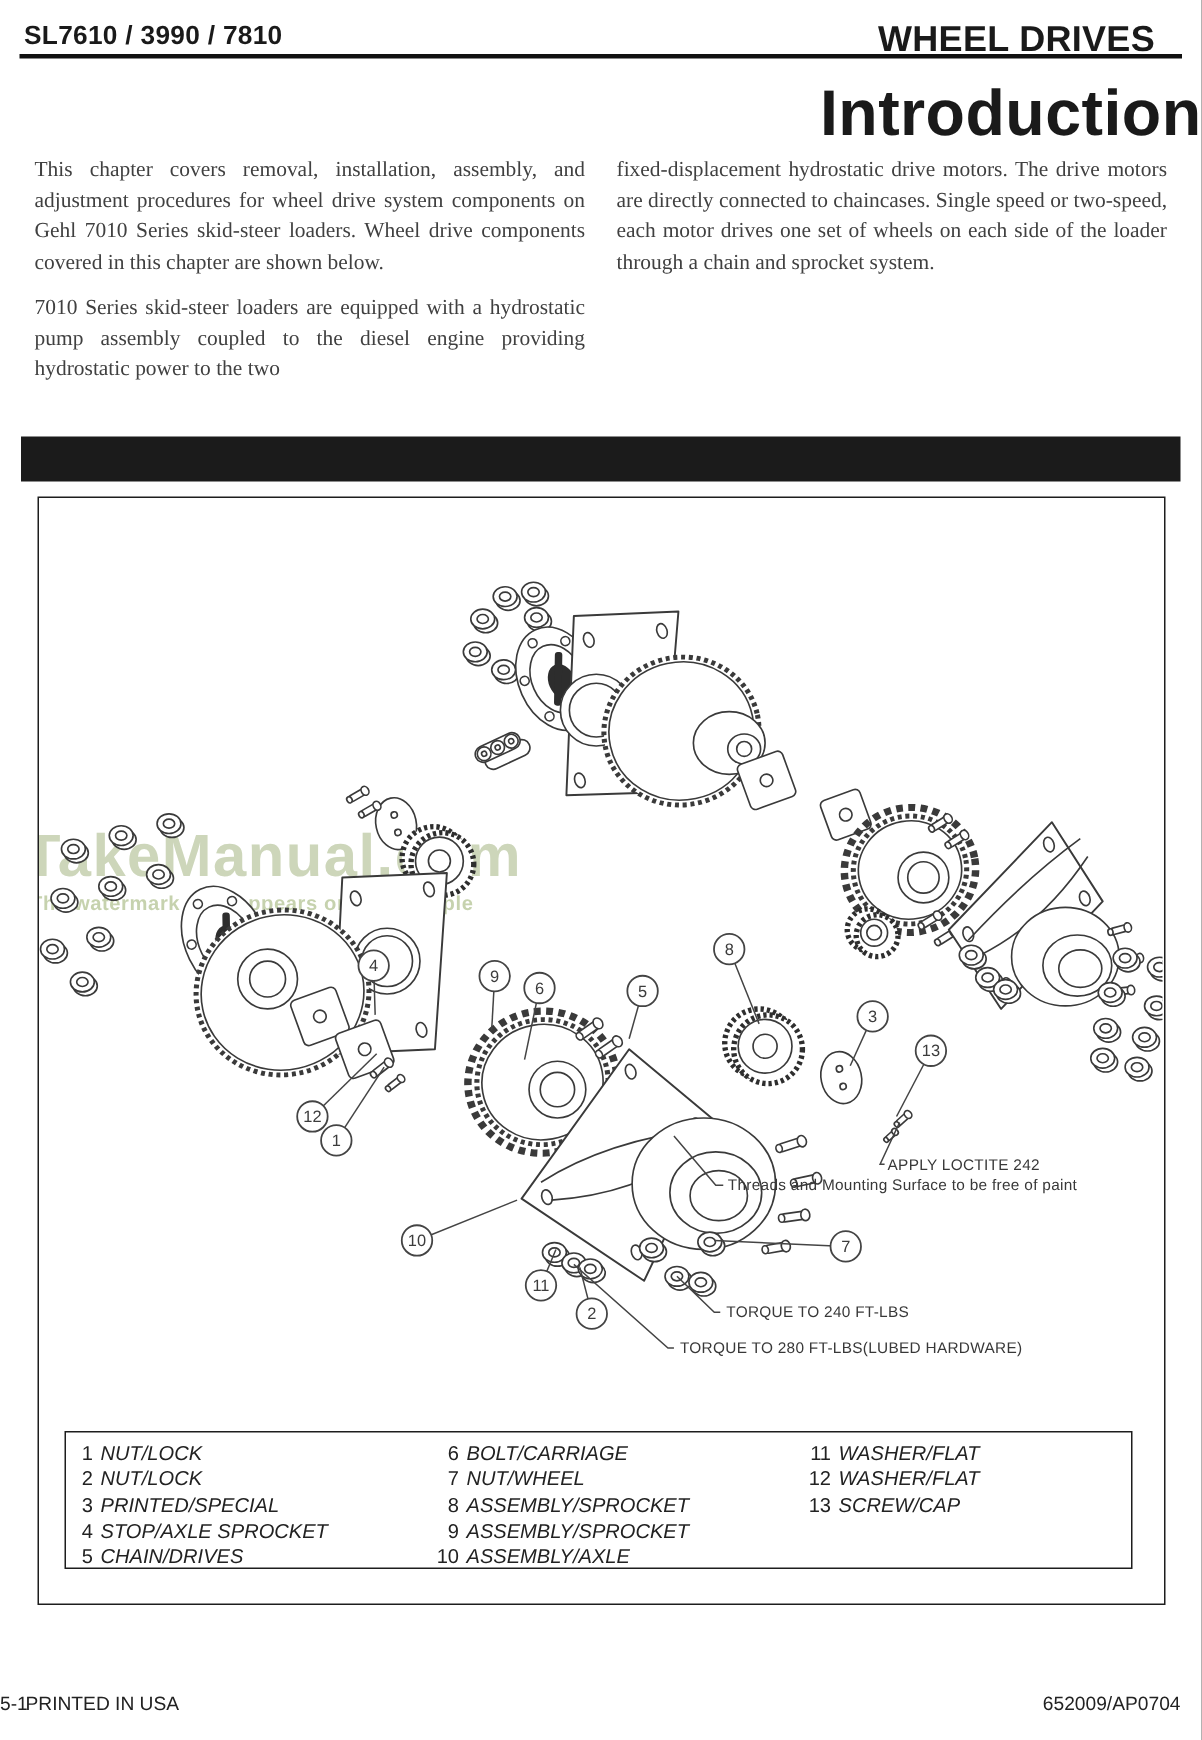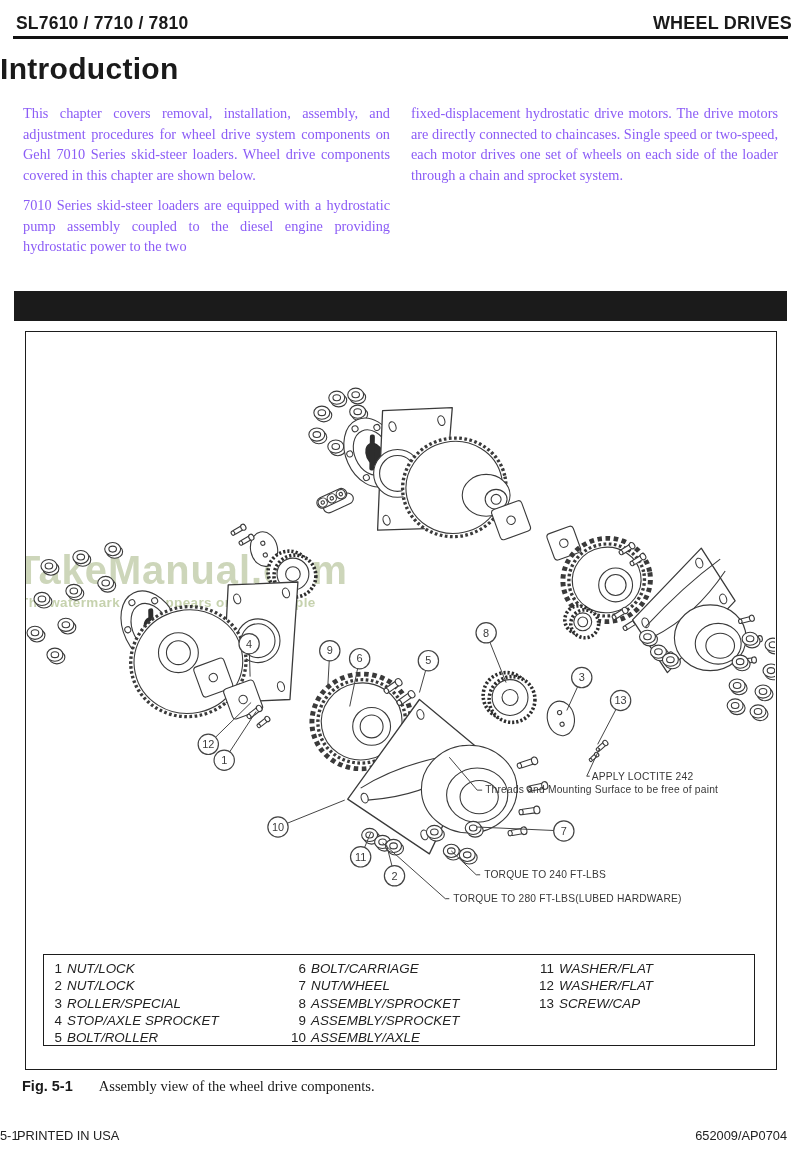--- a/index.html
+++ b/index.html
@@ -1,26 +1,26 @@
 <!DOCTYPE html>
 <html><head>
 <meta charset="utf-8">
 <style>
   html,body{margin:0;padding:0;background:#777;}
   #page{position:relative;width:801px;height:1160px;background:#ffffff;margin:0 auto;overflow:hidden;
         font-family:"Liberation Sans",sans-serif;color:#1a1a1a;}
   
   #hdr-left{position:absolute;left:16px;top:13px;font-size:17.5px;font-weight:bold;letter-spacing:.2px;}
-  #hdr-right{position:absolute;right:9px;top:13px;font-size:18px;font-weight:bold;letter-spacing:.2px;text-align:right;}
+  #hdr-right{position:absolute;right:31px;top:13px;font-size:24px;font-weight:bold;letter-spacing:.2px;text-align:right;}
   #hdr-rule{position:absolute;left:13px;top:36px;width:775px;height:2.6px;background:#111;}
-  #page-title{position:absolute;left:0;top:52px;width:100%;text-align:left;
-              font-size:30px;font-weight:bold;letter-spacing:.3px;}
+  #page-title{position:absolute;left:0;top:52px;width:100%;text-align:right;
+              font-size:43px;font-weight:bold;letter-spacing:.3px;}
   
   .col{position:absolute;top:103px;width:367px;font-family:"Liberation Serif",serif;
-       font-size:14.3px;line-height:20.7px;text-align:justify;color:#8b5cf6;}
+       font-size:14.3px;line-height:20.7px;text-align:justify;color:#404040;}
   #col-left{left:23px;}
   #col-right{left:411px;}
   .col p{margin:0 0 9px 0;}
   
   #banner{position:absolute;left:14px;top:291px;width:773px;height:30px;background:#1b1b1b;}
   #banner span{display:block;padding:5px 0 0 13px;color:#bef264;font-size:15px;font-weight:bold;letter-spacing:.2px;margin-top:39px;}
   
   #figbox{position:absolute;left:25px;top:331px;width:752px;height:739px;border:1.7px solid #1d1d1d;
           box-sizing:border-box;background:#fff;}
   #fig-svg{position:absolute;left:0;top:0;}
@@ -42,21 +42,21 @@
   #footer{position:absolute;left:0;top:1128px;width:100%;font-size:12.8px;color:#222;}
   #footer .fl{position:absolute;left:17px;text-align:center;}
   #footer .fc{position:absolute;left:0;width:100%;text-align:left;}
   #footer .fr{position:absolute;right:14px;}
 </style>
 </head>
 <body>
 
 <div id="page">
 
-  <div id="hdr-left">SL7610 / 7710 / 7810</div>
+  <div id="hdr-left">SL7610 / 3990 / 7810</div>
   <div id="hdr-right">WHEEL DRIVES</div>
   <div id="hdr-rule"></div>
 
   <div id="page-title">Introduction</div>
 
   <div id="col-left" class="col">
     <p>This chapter covers removal, installation, assembly, and adjustment procedures for wheel drive system components on Gehl 7010 Series skid-steer loaders. Wheel drive components covered in this chapter are shown below.</p>
     <p>7010 Series skid-steer loaders are equipped with a hydrostatic pump assembly coupled to the diesel engine providing hydrostatic power to the two</p>
   </div>
   <div id="col-right" class="col">
@@ -493,29 +493,29 @@
           <div class="prow">
             <span class="pnum">1</span>
             <span class="pname">NUT/LOCK</span>
           </div>
           <div class="prow">
             <span class="pnum">2</span>
             <span class="pname">NUT/LOCK</span>
           </div>
           <div class="prow">
             <span class="pnum">3</span>
-            <span class="pname">ROLLER/SPECIAL</span>
+            <span class="pname">PRINTED/SPECIAL</span>
           </div>
           <div class="prow">
             <span class="pnum">4</span>
             <span class="pname">STOP/AXLE SPROCKET</span>
           </div>
           <div class="prow">
             <span class="pnum">5</span>
-            <span class="pname">BOLT/ROLLER</span>
+            <span class="pname">CHAIN/DRIVES</span>
           </div>
         </div>
       <div id="pcol2" class="pcol">
           <div class="prow">
             <span class="pnum">6</span>
             <span class="pname">BOLT/CARRIAGE</span>
           </div>
           <div class="prow">
             <span class="pnum">7</span>
             <span class="pname">NUT/WHEEL</span>
@@ -543,23 +543,20 @@
             <span class="pname">WASHER/FLAT</span>
           </div>
           <div class="prow">
             <span class="pnum">13</span>
             <span class="pname">SCREW/CAP</span>
           </div>
         </div>
     </div>
   </div>
 
-  <div id="figcap">
-    <b>Fig. 5-1</b><span class="captext">Assembly view of the wheel drive components.</span>
-  </div>
 
   <div id="footer">
     <span class="fl">PRINTED IN USA</span>
     <span class="fc">5-1</span>
     <span class="fr">652009/AP0704</span>
   </div>
 
 </div>
 
 </body></html>

